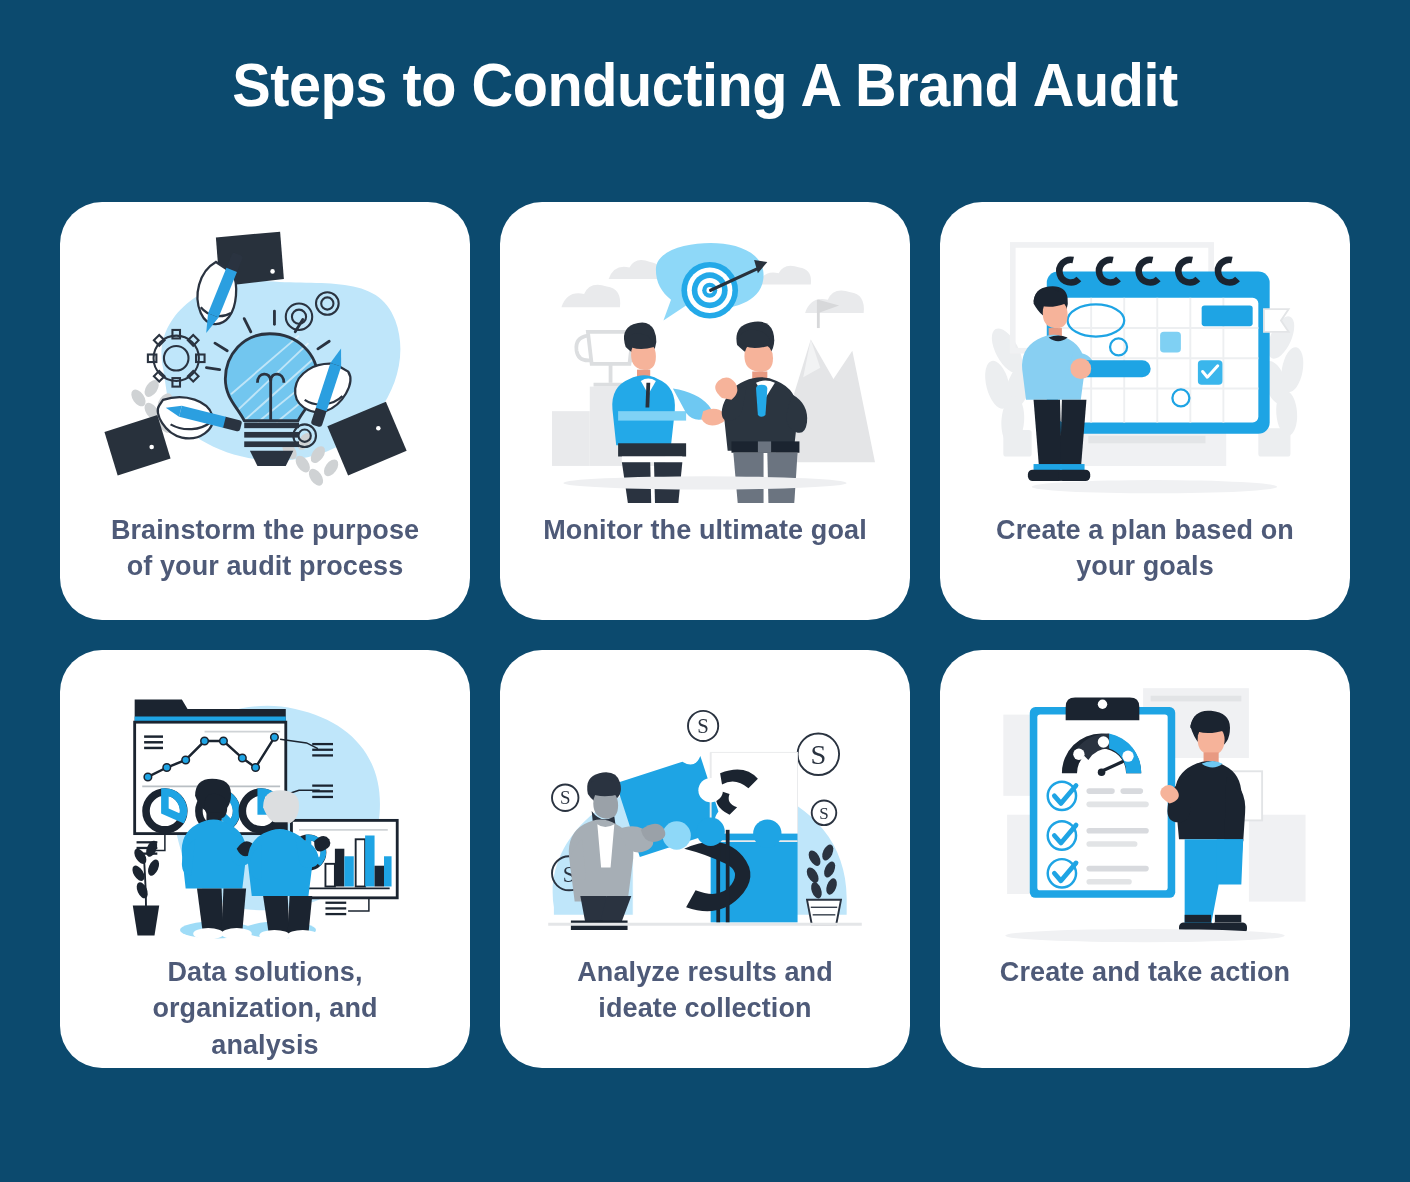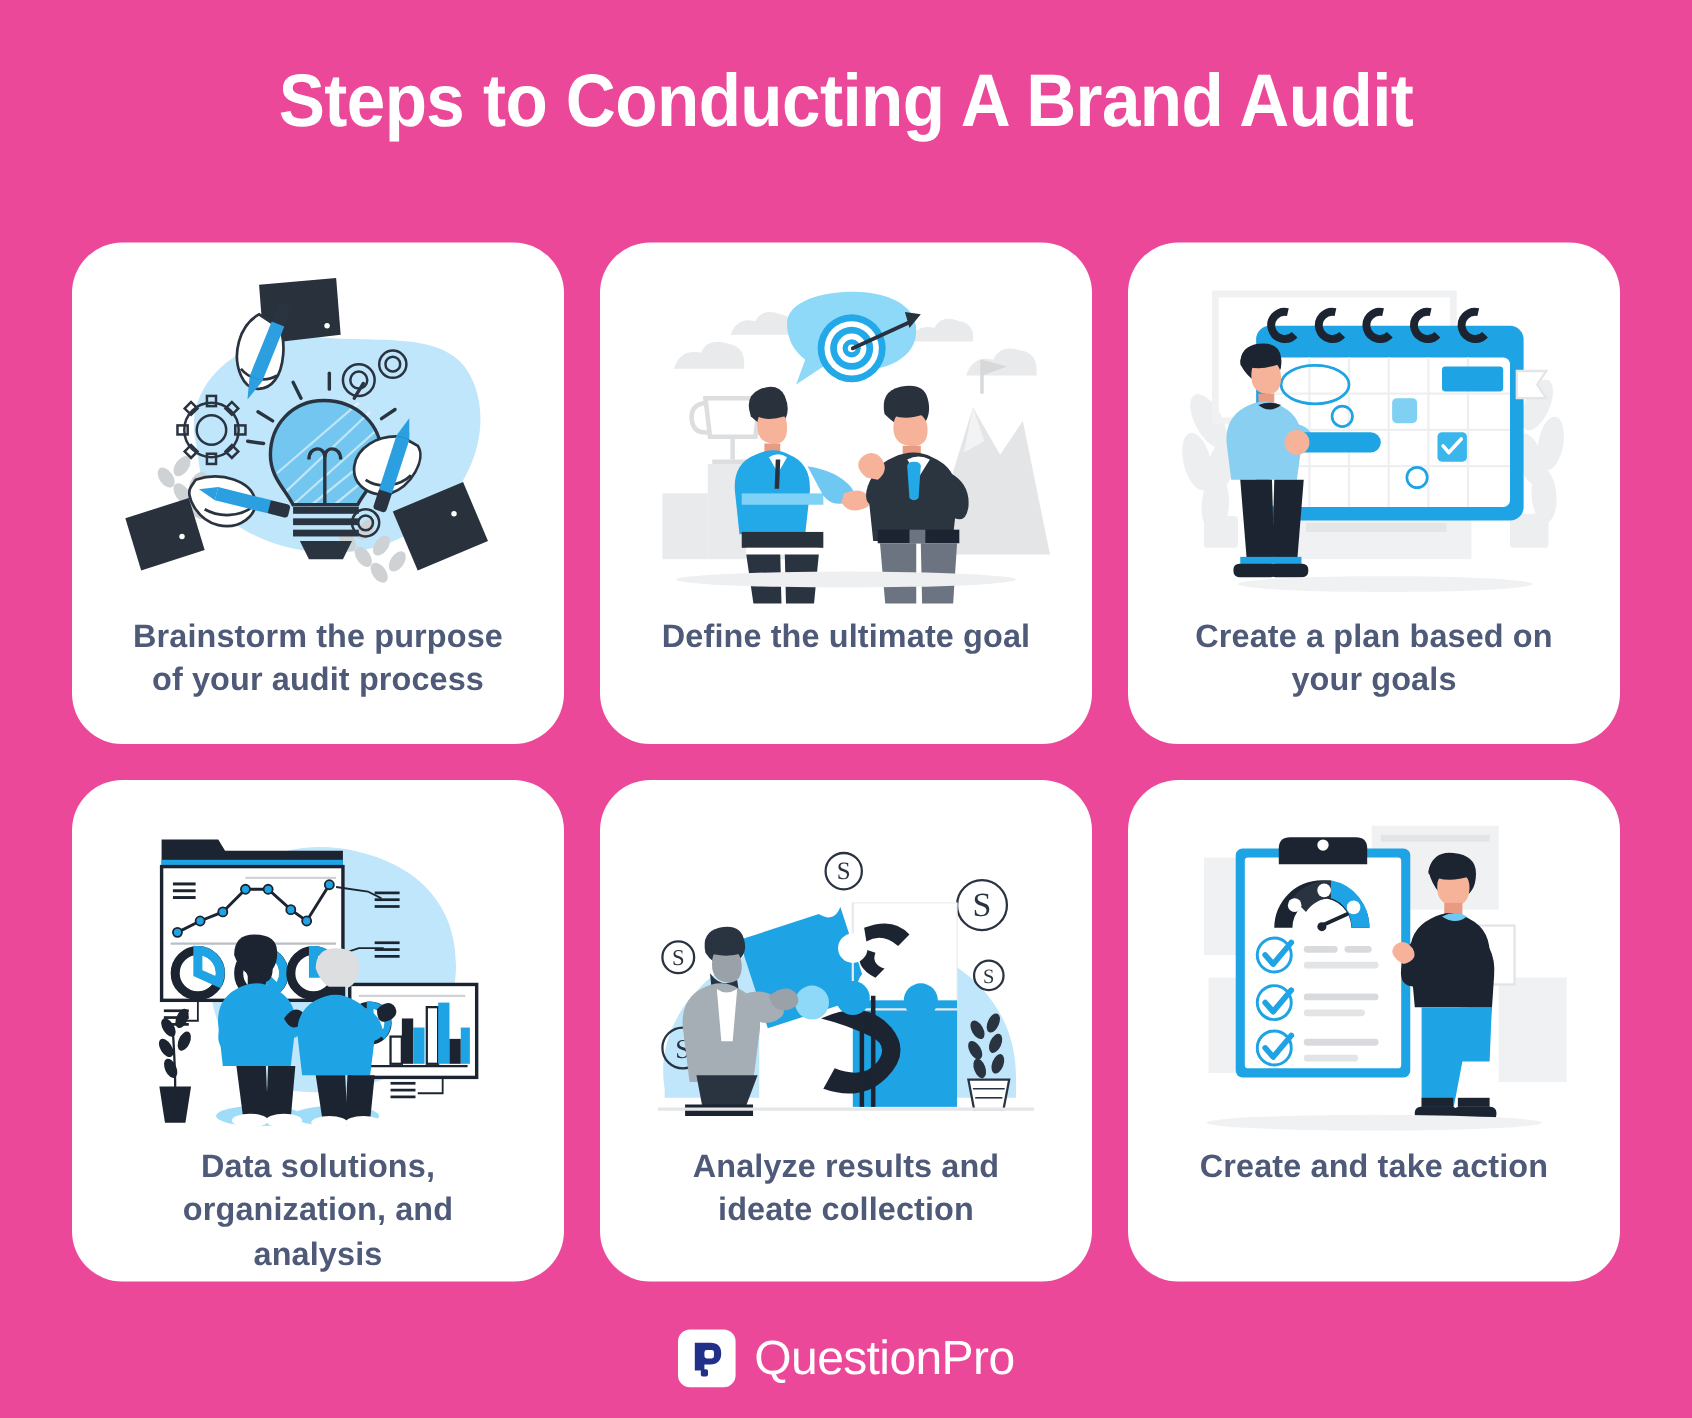--- a/index.html
+++ b/index.html
@@ -10,21 +10,21 @@
     width: 1410px;
     height: 1182px;
     background: #21318a;
     font-family: "Liberation Sans", sans-serif;
     overflow: hidden;
   }
   .page {
     position: relative;
     width: 1410px;
     height: 1182px;
-    background: #ec4899;
+    background: #0c4a6e;
     box-sizing: border-box;
   }
   .title {
     text-align: center;
     color: #ffffff;
     font-family: "Liberation Sans Narrow", "Liberation Sans", sans-serif;
     font-size: 62px;
     font-weight: bold;
     letter-spacing: -0.5px;
     padding-top: 52px;
@@ -299,21 +299,21 @@
             <rect x="208" y="228" width="72" height="12" fill="#1b2430"></rect>
             <rect x="236" y="228" width="14" height="12" fill="#6b7480"></rect>
             <path d="M210 240 l32 0 l0 92 l-24 0 z" fill="#6b7480"></path>
             <path d="M246 240 l32 0 l-6 92 l-24 0 z" fill="#6b7480"></path>
             <rect x="210" y="330" width="30" height="10" rx="4" fill="#1b2430"></rect>
             <rect x="246" y="330" width="30" height="10" rx="4" fill="#1b2430"></rect>
           </g>
           <ellipse cx="180" cy="272" rx="150" ry="7" fill="#eeeff1"></ellipse>
         </svg>
       </div>
-      <div class="caption">Define the ultimate goal</div>
+      <div class="caption">Monitor the ultimate goal</div>
     </div>
 
     <div class="card">
       <div class="art">
         <svg viewBox="0 0 360 290" width="340" height="280">
 
           <g fill="#eceef0">
             <ellipse cx="34" cy="132" rx="12" ry="26" transform="rotate(-28 34 132)"></ellipse>
             <ellipse cx="24" cy="168" rx="12" ry="26" transform="rotate(-14 24 168)"></ellipse>
             <ellipse cx="46" cy="170" rx="12" ry="26" transform="rotate(18 46 170)"></ellipse>
@@ -649,24 +649,14 @@
             <rect x="250" y="264" width="38" height="12" rx="5" fill="#1b2430"></rect>
           </g>
           <ellipse cx="180" cy="278" rx="148" ry="7" fill="#f0f1f3"></ellipse>
         </svg>
       </div>
       <div class="caption">Create and take action</div>
     </div>
 
   </div>
 
-  <div class="footer">
-    <div class="logo-mark">
-      <svg width="36" height="36" viewBox="0 0 36 36">
-        <path d="M8 5 l13 0 q9 0 9 9 q0 9 -9 9 l-5 0 l0 5 l-8 0 z" fill="#21318a"></path>
-        <rect x="13" y="27" width="6" height="6" rx="1.6" fill="#21318a"></rect>
-        <rect x="16" y="11" width="8" height="7" rx="2" fill="#ffffff"></rect>
-      </svg>
-    </div>
-    <div class="logo-text">QuestionPro</div>
-  </div>
 
 </div>
 
 </body></html>

